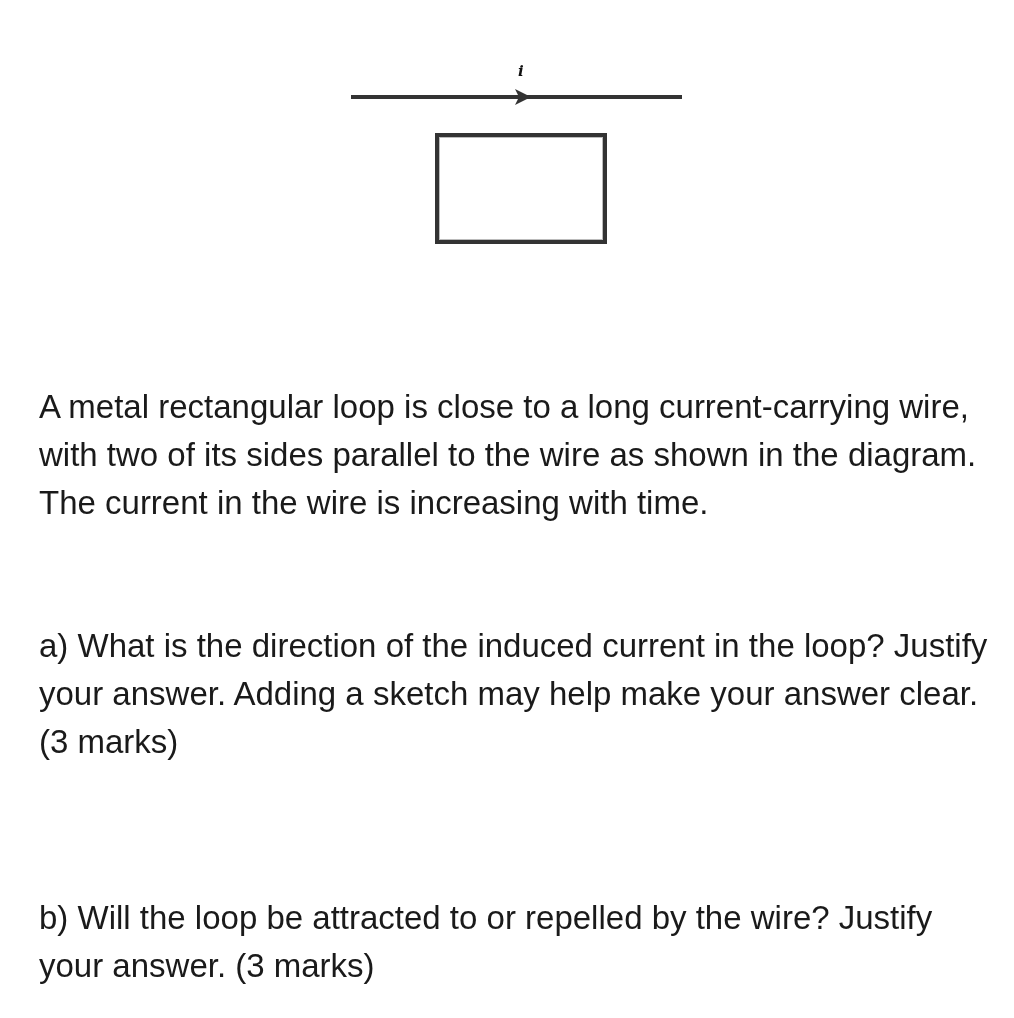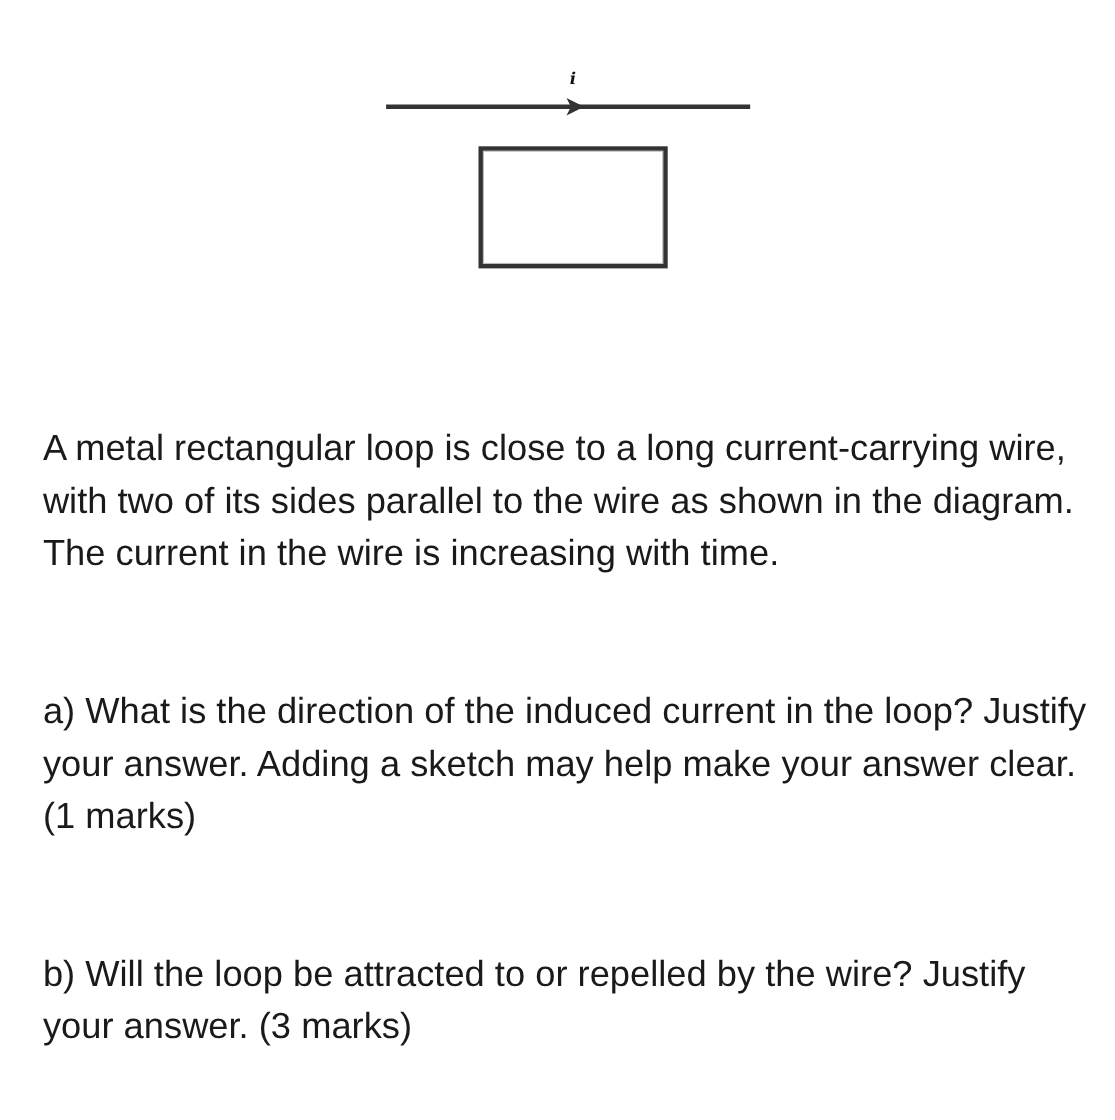--- a/index.html
+++ b/index.html
@@ -41,30 +41,30 @@
       position: absolute;
       left: 39px;
       width: 950px;
       font-size: 33px;
       line-height: 48px;
       color: #1a1a1a;
       margin: 0;
     }
     .para-intro { top: 383px; }
     .para-a { top: 622px; }
-    .para-b { top: 861px; }
+    .para-b { top: 894px; }
   </style>
 </head>
 <body>
 
 <div class="diagram">
   <svg width="1014" height="300" viewBox="0 0 1014 300">
     <line x1="351" y1="97" x2="682" y2="97" stroke="#333333" stroke-width="4" stroke-linecap="butt"></line>
     <polygon points="515,89 531,97 515,105 519,97" fill="#333333"></polygon>
     <rect x="437" y="135" width="168" height="107" fill="none" stroke="#333333" stroke-width="4"></rect>
     <rect x="439.5" y="137.5" width="163" height="102" fill="none" stroke="#777" stroke-width="1" opacity="0.5"></rect>
   </svg>
   <span class="current-label">i</span>
 </div>
 
 <p class="para para-intro">A metal rectangular loop is close to a long current-carrying wire, with two of its sides parallel to the wire as shown in the diagram. The current in the wire is increasing with time.</p>
-<p class="para para-a">a) What is the direction of the induced current in the loop? Justify your answer. Adding a sketch may help make your answer clear. (1 marks)</p>
+<p class="para para-a">a) What is the direction of the induced current in the loop? Justify your answer. Adding a sketch may help make your answer clear. (3 marks)</p>
 <p class="para para-b">b) Will the loop be attracted to or repelled by the wire? Justify your answer. (3 marks)</p>
 
 </body></html>

